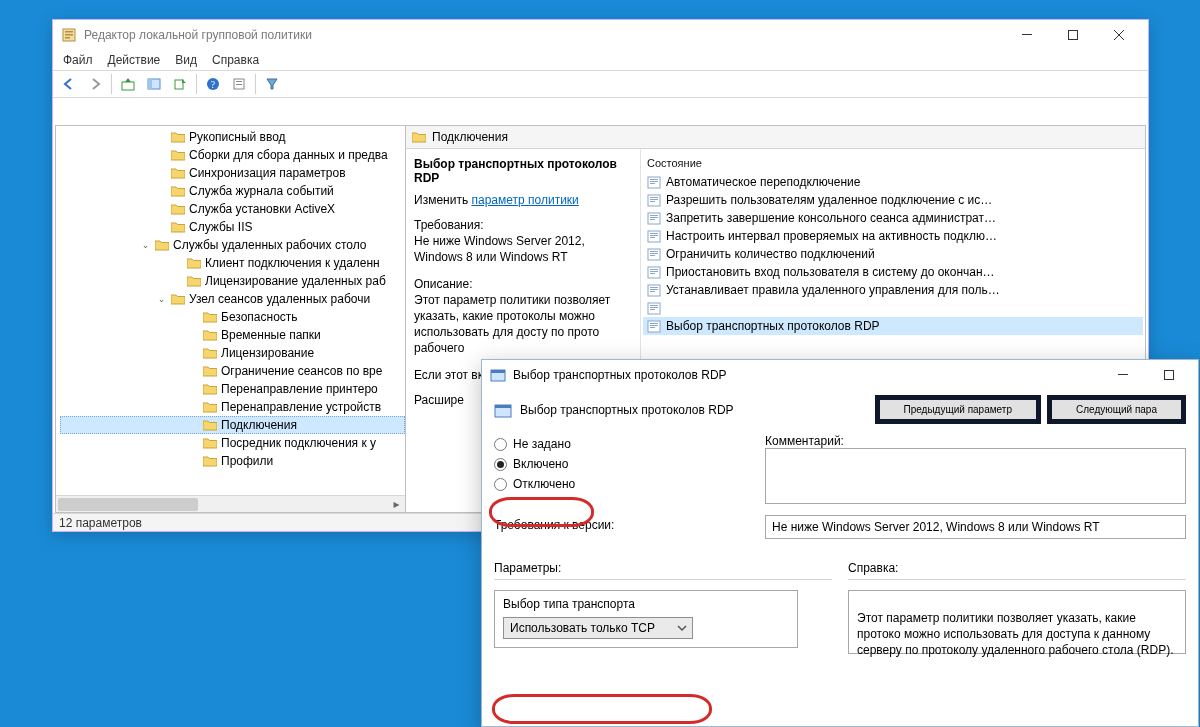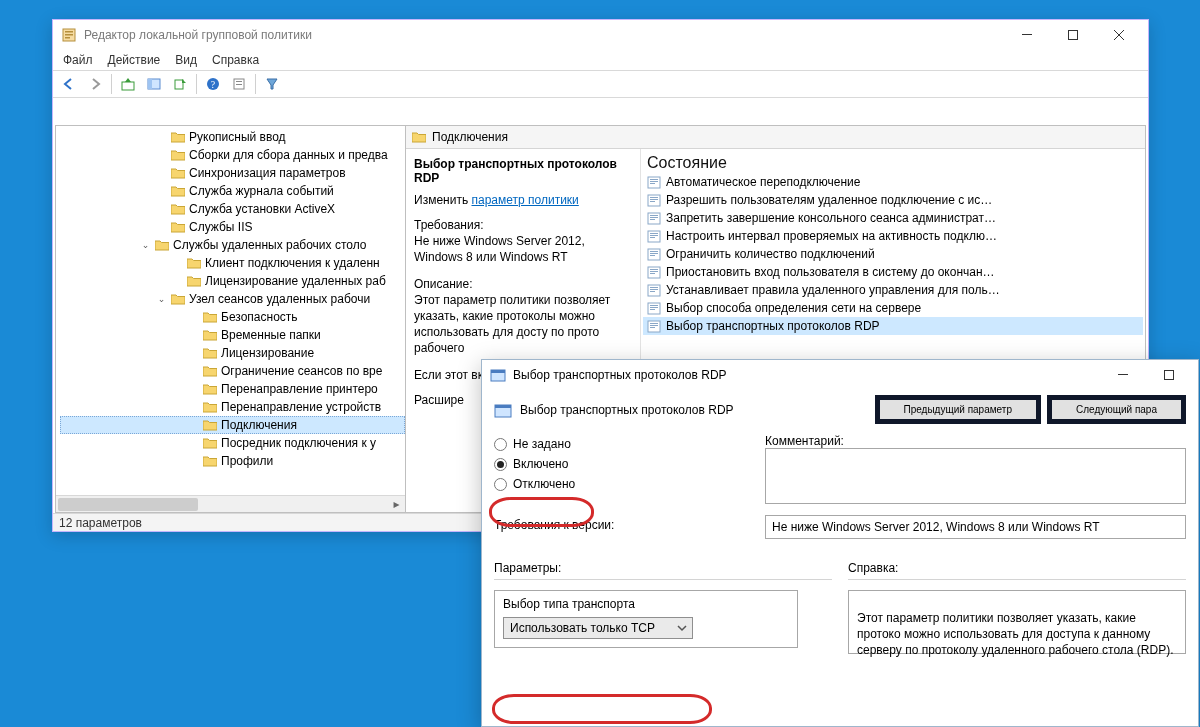--- a/index.html
+++ b/index.html
@@ -38,21 +38,21 @@
 .detail-split { flex: 1; display: flex; }
 .detail-left { width: 235px; padding: 8px 8px; font-size: 12px; border-right: 1px solid #e3e3e3; }
 .detail-left .head { font-weight: 600; margin-bottom: 8px; }
 .detail-left .edit-label { margin-bottom: 10px; }
 .detail-left a { color: #0067c0; text-decoration: underline; }
 .detail-left .para { margin-bottom: 10px; line-height: 1.35; }
 .setting-list { flex: 1; padding: 4px 2px; overflow: hidden; }
 .set-row { display: flex; align-items: center; gap: 5px; height: 18px; padding-left: 4px; white-space: nowrap; overflow: hidden; text-overflow: ellipsis; }
 .set-row.sel { background: #cde8ff; }
 .set-icon { width: 14px; height: 14px; flex-shrink: 0; }
-.set-row.state-head { font-size: 16px; height: 20px; color: #111; padding-left: 4px; }
+.set-row.state-head { font-size: 11px; height: 20px; color: #111; padding-left: 4px; }
 
 .statusbar { position: absolute; left: 0; right: 0; bottom: 0; height: 18px; background: #f4f4f4; border-top: 1px solid #d8d8d8; display: flex; align-items: center; padding-left: 6px; font-size: 12px; color: #333; }
 
 
 .dialog-window { position: absolute; left: 481px; top: 359px; width: 718px; height: 368px; background: #fff; border: 1px solid #9fb6cc; box-shadow: 0 6px 22px rgba(0,0,0,.25); }
 .dlg-titlebar { height: 30px; display: flex; align-items: center; padding: 0 6px 0 8px; }
 .dlg-titlebar .dlg-icon { width: 16px; height: 16px; margin-right: 7px; }
 .dlg-titlebar .title { flex: 1; font-size: 12px; }
 .dlg-inner { padding: 5px 12px 0 12px; }
 .dlg-head-row { display: flex; align-items: center; gap: 8px; margin-bottom: 10px; }
@@ -469,21 +469,20 @@
               </div>
               <div class="set-row">
                 <span class="set-icon">
                   <svg width="14" height="14">
                     <rect x="1" y="2" width="12" height="11" fill="#fff" stroke="#8aa7c7"></rect>
                     <rect x="3" y="4" width="8" height="1" fill="#8aa7c7"></rect>
                     <rect x="3" y="6" width="8" height="1" fill="#8aa7c7"></rect>
                     <rect x="3" y="8" width="5" height="1" fill="#8aa7c7"></rect>
                   </svg>
                 </span>
-                <span>Выбор способа определения сети на сервере</span>
               </div>
               <div class="set-row sel">
                 <span class="set-icon">
                   <svg width="14" height="14">
                     <rect x="1" y="2" width="12" height="11" fill="#fff" stroke="#8aa7c7"></rect>
                     <rect x="3" y="4" width="8" height="1" fill="#8aa7c7"></rect>
                     <rect x="3" y="6" width="8" height="1" fill="#8aa7c7"></rect>
                     <rect x="3" y="8" width="5" height="1" fill="#8aa7c7"></rect>
                   </svg>
                 </span>

